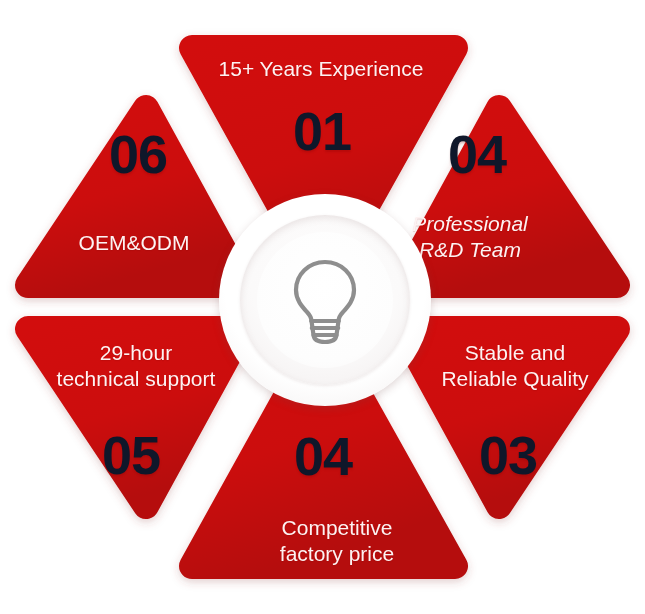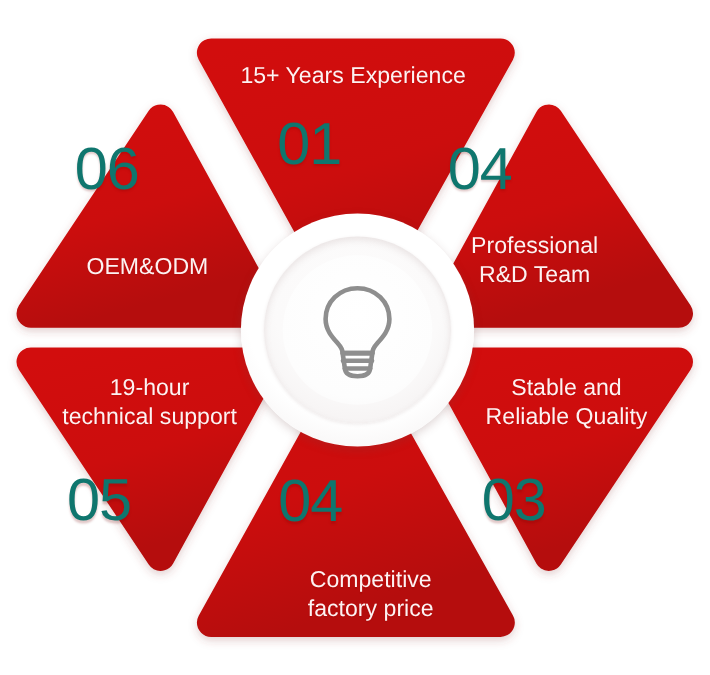--- a/index.html
+++ b/index.html
@@ -36,37 +36,37 @@
     font-size: 21px;
     line-height: 26px;
     font-weight: 400;
     text-align: center;
     white-space: pre-line;
     pointer-events: none;
     text-shadow: 0 1px 1px rgba(120,0,0,0.18);
   }
   .seg-num {
     position: absolute;
-    color: #0f766e;
+    color: #0f172a;
     font-family: "Liberation Sans", sans-serif;
     font-size: 54px;
     line-height: 54px;
-    font-weight: 400;
+    font-weight: 700;
     letter-spacing: -1px;
-    text-align: left;
+    text-align: center;
     pointer-events: none;
     text-shadow: 0 2px 2px rgba(120,0,0,0.22);
   }
 
   
   #label-01 { left: 185px; top: 56px; width: 272px; }
   #num-01   { left: 252px; top: 104px; width: 140px; }
 
   
-  #label-02 { left: 386px; top: 211px; width: 200px; }
+  #label-02 { left: 370px; top: 211px; width: 200px; font-style: italic; }
   #num-02   { left: 407px; top: 127px; width: 140px; }
 
   
   #label-03 { left: 412px; top: 340px; width: 206px; text-align: center; }
   #num-03   { left: 438px; top: 428px; width: 140px; }
 
   
   #label-04 { left: 206px; top: 515px; width: 262px; }
   #num-04   { left: 253px; top: 429px; width: 140px; }
 
@@ -163,21 +163,21 @@
   <div class="seg-num" id="num-02">04</div>
 
   <div class="seg-label" id="label-03">Stable and
 Reliable Quality</div>
   <div class="seg-num" id="num-03">03</div>
 
   <div class="seg-label" id="label-04">Competitive
 factory price</div>
   <div class="seg-num" id="num-04">04</div>
 
-  <div class="seg-label" id="label-05">19-hour
+  <div class="seg-label" id="label-05">29-hour
 technical support</div>
   <div class="seg-num" id="num-05">05</div>
 
   <div class="seg-label" id="label-06">OEM&amp;ODM</div>
   <div class="seg-num" id="num-06">06</div>
 
   <div id="centre-emblem">
     <div id="centre-ring-outer"></div>
     <div id="centre-ring-inner"></div>
     <div id="centre-disc"></div>

